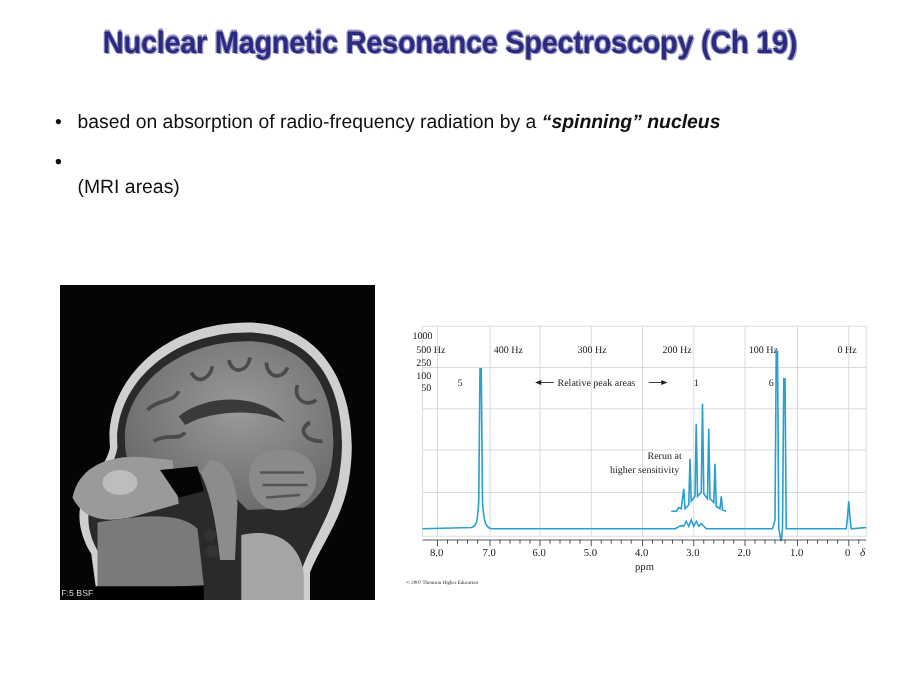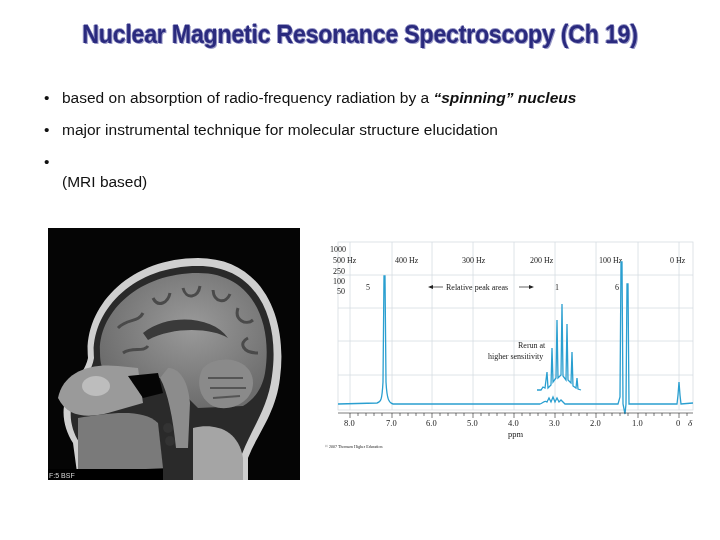--- a/index.html
+++ b/index.html
@@ -9,41 +9,40 @@
     font-family:"Liberation Sans", sans-serif; font-weight:bold; font-size:25px;
     color:#2a2a7e; letter-spacing:-0.3px; transform:scaleX(0.93);
     text-shadow: 1px 1px 0 #9a9ac8, -1px 0 0 #9a9ac8, 0 -1px 0 #9a9ac8;
   }
   .bullets { position:absolute; left:44px; top:88px; width:660px; }
   .bullet { position:relative; padding-left:18px; font-size:15.5px; color:#111; line-height:20px; margin-bottom:12px; }
   .bullet .dot { position:absolute; left:0; top:0; }
   .bullet em { font-weight:bold; font-style:italic; }
   .mri { position:absolute; left:48px; top:228px; width:252px; height:252px; background:#000; overflow:hidden; }
   .mri-label { position:absolute; left:1px; bottom:1px; font-size:7px; color:#d8d8d8; font-family:"Liberation Sans", sans-serif; }
-  .spectrum { position:absolute; left:315px; top:232px; width:395px; height:225px; }
+  .spectrum { position:absolute; left:315px; top:251px; width:395px; height:225px; }
   .spectrum text { font-family:"Liberation Serif", serif; fill:#222; }
 </style>
 </head>
 <body>
 
 <div class="title">Nuclear Magnetic Resonance Spectroscopy (Ch 19)</div>
 
 <div class="bullets">
   <div class="bullet">
     <span class="dot">•</span>
     <span>based on absorption of radio-frequency radiation by a </span><em>“spinning” nucleus</em>
   </div>
   <div class="bullet">
     <span class="dot">•</span>
-    <span>major instrumental technique for molecular structure elucidation</span>
   </div>
   <div class="bullet">
     <span class="dot">•</span>
     <br>
-    <span>(MRI based)</span>
+    <span>(MRI areas)</span>
   </div>
 </div>
 
 <div class="mri">
   <svg width="252" height="252" viewBox="0 0 252 252">
     <defs>
       <radialGradient id="brainG" cx="55%" cy="40%" r="60%">
         <stop offset="0%" stop-color="#9a9a9a"></stop>
         <stop offset="100%" stop-color="#6c6c6c"></stop>
       </radialGradient>

